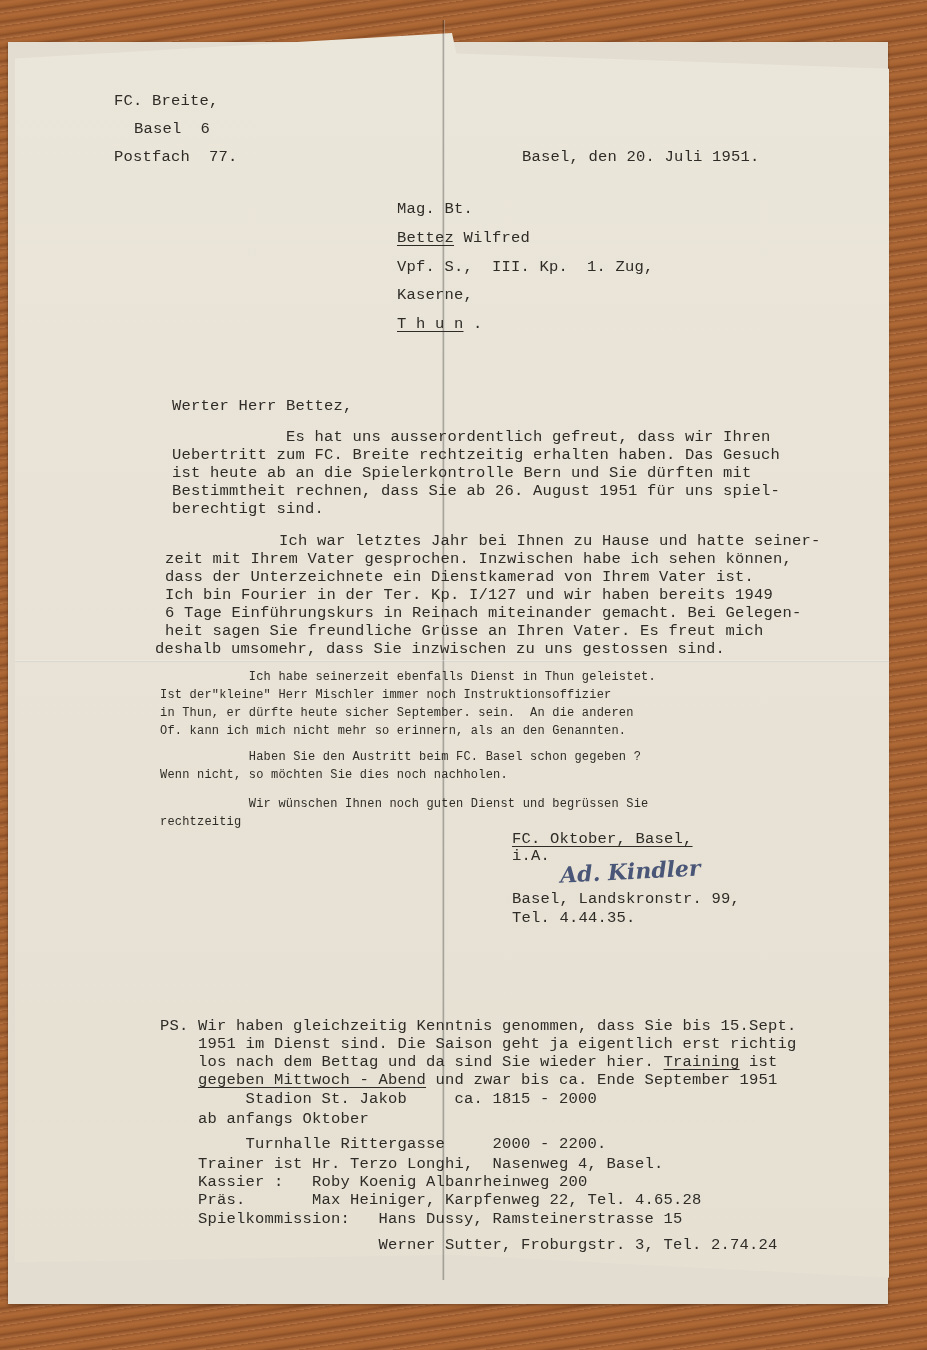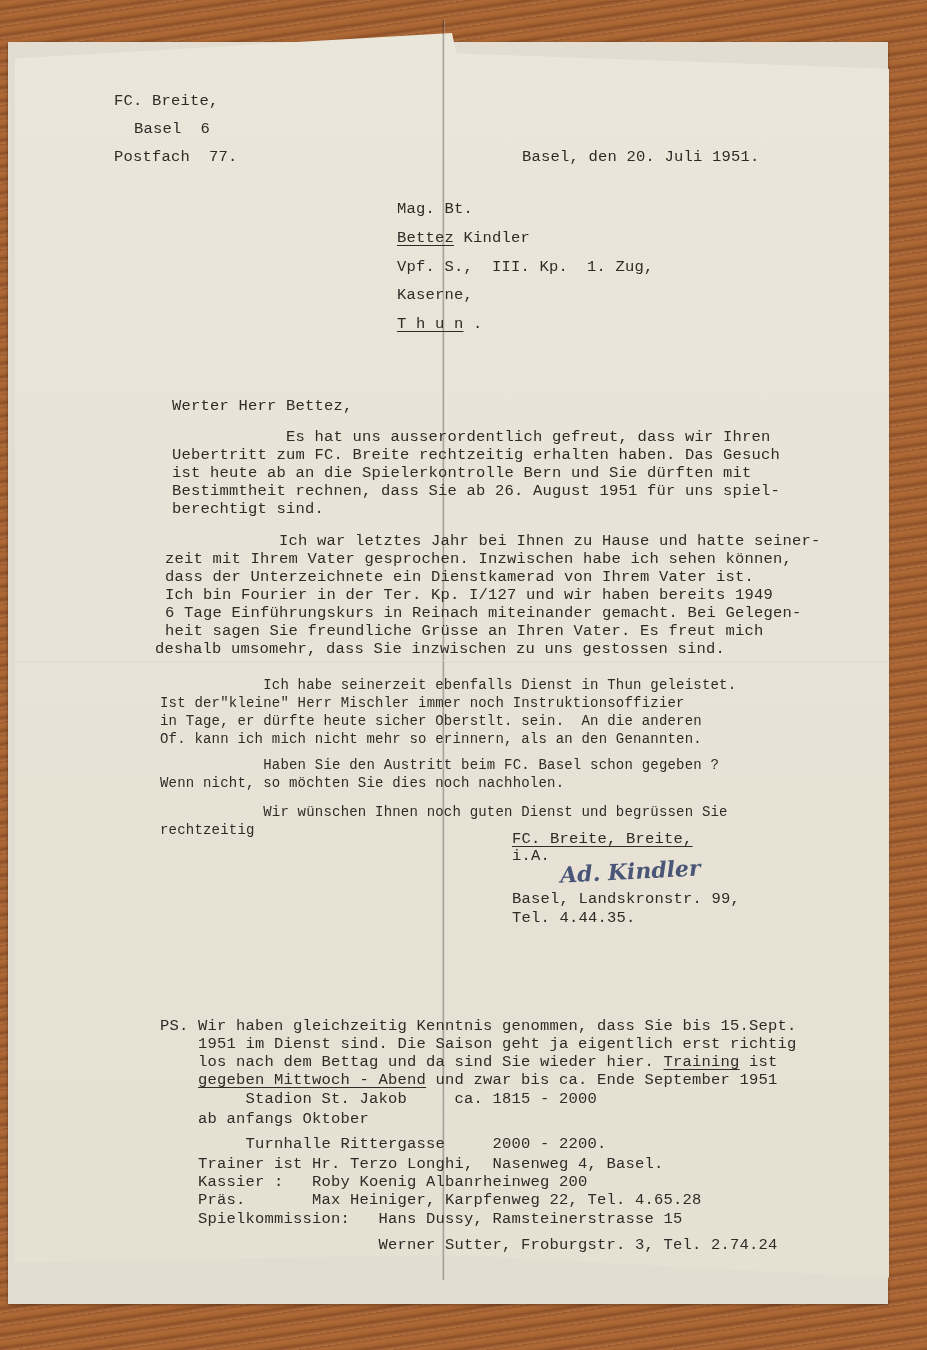--- a/index.html
+++ b/index.html
@@ -19,40 +19,40 @@
     background:linear-gradient(180deg,#ebe6da 0%,#e8e3d6 40%,#e5e0d2 100%);
     box-shadow:0 1px 4px rgba(0,0,0,.4);
     clip-path: polygon(0 2.4%, 50% 0.4%, 50.5% 2%, 100% 3.2%, 100% 98.4%, 50% 96.6%, 0 97.2%);
   }
   .fold-v { position:absolute; left:442px; top:20px; width:3px; height:1260px;
     background:linear-gradient(90deg,rgba(0,0,0,.05),rgba(0,0,0,.28),rgba(255,255,255,.4)); }
   .fold-h { position:absolute; left:15px; width:874px; height:2px;
     background:linear-gradient(180deg,rgba(255,255,255,.5),rgba(0,0,0,.08)); }
   .t { position:absolute; color:#2f2c28; font-size:15.5px; line-height:19px; white-space:pre; letter-spacing:0.2px; }
   .u { text-decoration:underline; text-underline-offset:3px; }
-  .small { font-size:14px;margin-top:8px; }
+  .small { font-size:12px; }
   .sig { position:absolute; left:560px; top:858px; color:#4a5677; font-family:"DejaVu Serif", serif;
     font-style:italic; font-size:22px; font-weight:bold; transform:rotate(-3deg); }
 </style>
 </head>
 <body>
 
 <div class="sheet-back"></div>
 <div class="sheet"></div>
 <div class="fold-v"></div>
 <div class="fold-h" style="top:660px"></div>
 
 <div class="t" style="left:114px;top:92px">FC. Breite,</div>
 <div class="t" style="left:134px;top:120px">Basel  6</div>
 <div class="t" style="left:114px;top:148px">Postfach  77.</div>
 
 <div class="t" style="left:522px;top:148px">Basel, den 20. Juli 1951.</div>
 
 <div class="t" style="left:397px;top:200px">Mag. Bt.</div>
-<div class="t" style="left:397px;top:229px"><span class="u">Bettez</span><span> Kindler</span></div>
+<div class="t" style="left:397px;top:229px"><span class="u">Bettez</span><span> Wilfred</span></div>
 <div class="t" style="left:397px;top:258px">Vpf. S.,  III. Kp.  1. Zug,</div>
 <div class="t" style="left:397px;top:286px">Kaserne,</div>
 <div class="t" style="left:397px;top:315px"><span class="u">T h u n</span><span> .</span></div>
 
 <div class="t" style="left:172px;top:397px">Werter Herr Bettez,</div>
 
 <div class="t" style="left:172px;top:428px">            Es hat uns ausserordentlich gefreut, dass wir Ihren</div>
 <div class="t" style="left:172px;top:446px">Uebertritt zum FC. Breite rechtzeitig erhalten haben. Das Gesuch</div>
 <div class="t" style="left:172px;top:464px">ist heute ab an die Spielerkontrolle Bern und Sie dürften mit</div>
 <div class="t" style="left:172px;top:482px">Bestimmtheit rechnen, dass Sie ab 26. August 1951 für uns spiel-</div>
@@ -61,30 +61,30 @@
 <div class="t" style="left:165px;top:532px">            Ich war letztes Jahr bei Ihnen zu Hause und hatte seiner-</div>
 <div class="t" style="left:165px;top:550px">zeit mit Ihrem Vater gesprochen. Inzwischen habe ich sehen können,</div>
 <div class="t" style="left:165px;top:568px">dass der Unterzeichnete ein Dienstkamerad von Ihrem Vater ist.</div>
 <div class="t" style="left:165px;top:586px">Ich bin Fourier in der Ter. Kp. I/127 und wir haben bereits 1949</div>
 <div class="t" style="left:165px;top:604px">6 Tage Einführungskurs in Reinach miteinander gemacht. Bei Gelegen-</div>
 <div class="t" style="left:165px;top:622px">heit sagen Sie freundliche Grüsse an Ihren Vater. Es freut mich</div>
 <div class="t" style="left:155px;top:640px">deshalb umsomehr, dass Sie inzwischen zu uns gestossen sind.</div>
 
 <div class="t small" style="left:160px;top:668px">            Ich habe seinerzeit ebenfalls Dienst in Thun geleistet.</div>
 <div class="t small" style="left:160px;top:686px">Ist der"kleine" Herr Mischler immer noch Instruktionsoffizier</div>
-<div class="t small" style="left:160px;top:704px">in Tage, er dürfte heute sicher Oberstlt. sein.  An die anderen</div>
+<div class="t small" style="left:160px;top:704px">in Thun, er dürfte heute sicher September. sein.  An die anderen</div>
 <div class="t small" style="left:160px;top:722px">Of. kann ich mich nicht mehr so erinnern, als an den Genannten.</div>
 
 <div class="t small" style="left:160px;top:748px">            Haben Sie den Austritt beim FC. Basel schon gegeben ?</div>
 <div class="t small" style="left:160px;top:766px">Wenn nicht, so möchten Sie dies noch nachholen.</div>
 
 <div class="t small" style="left:160px;top:795px">            Wir wünschen Ihnen noch guten Dienst und begrüssen Sie</div>
 <div class="t small" style="left:160px;top:813px">rechtzeitig</div>
 
-<div class="t u" style="left:512px;top:830px">FC. Breite, Breite,</div>
+<div class="t u" style="left:512px;top:830px">FC. Oktober, Basel,</div>
 <div class="t" style="left:512px;top:847px">i.A.</div>
 <div class="sig">Ad. Kindler</div>
 <div class="t" style="left:512px;top:890px">Basel, Landskronstr. 99,</div>
 <div class="t" style="left:512px;top:909px">Tel. 4.44.35.</div>
 
 <div class="t" style="left:160px;top:1017px">PS. Wir haben gleichzeitig Kenntnis genommen, dass Sie bis 15.Sept.</div>
 <div class="t" style="left:160px;top:1035px">    1951 im Dienst sind. Die Saison geht ja eigentlich erst richtig</div>
 <div class="t" style="left:160px;top:1053px"><span>    los nach dem Bettag und da sind Sie wieder hier. </span><span class="u">Training</span><span> ist</span></div>
 <div class="t" style="left:160px;top:1071px"><span>    </span><span class="u">gegeben Mittwoch - Abend</span><span> und zwar bis ca. Ende September 1951</span></div>
 <div class="t" style="left:160px;top:1090px">         Stadion St. Jakob     ca. 1815 - 2000</div>

